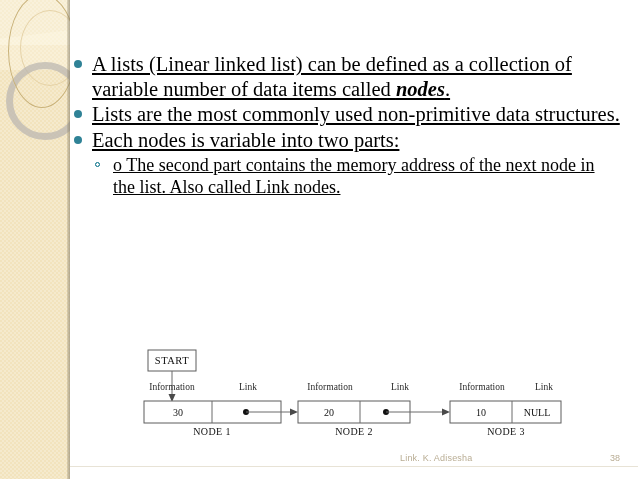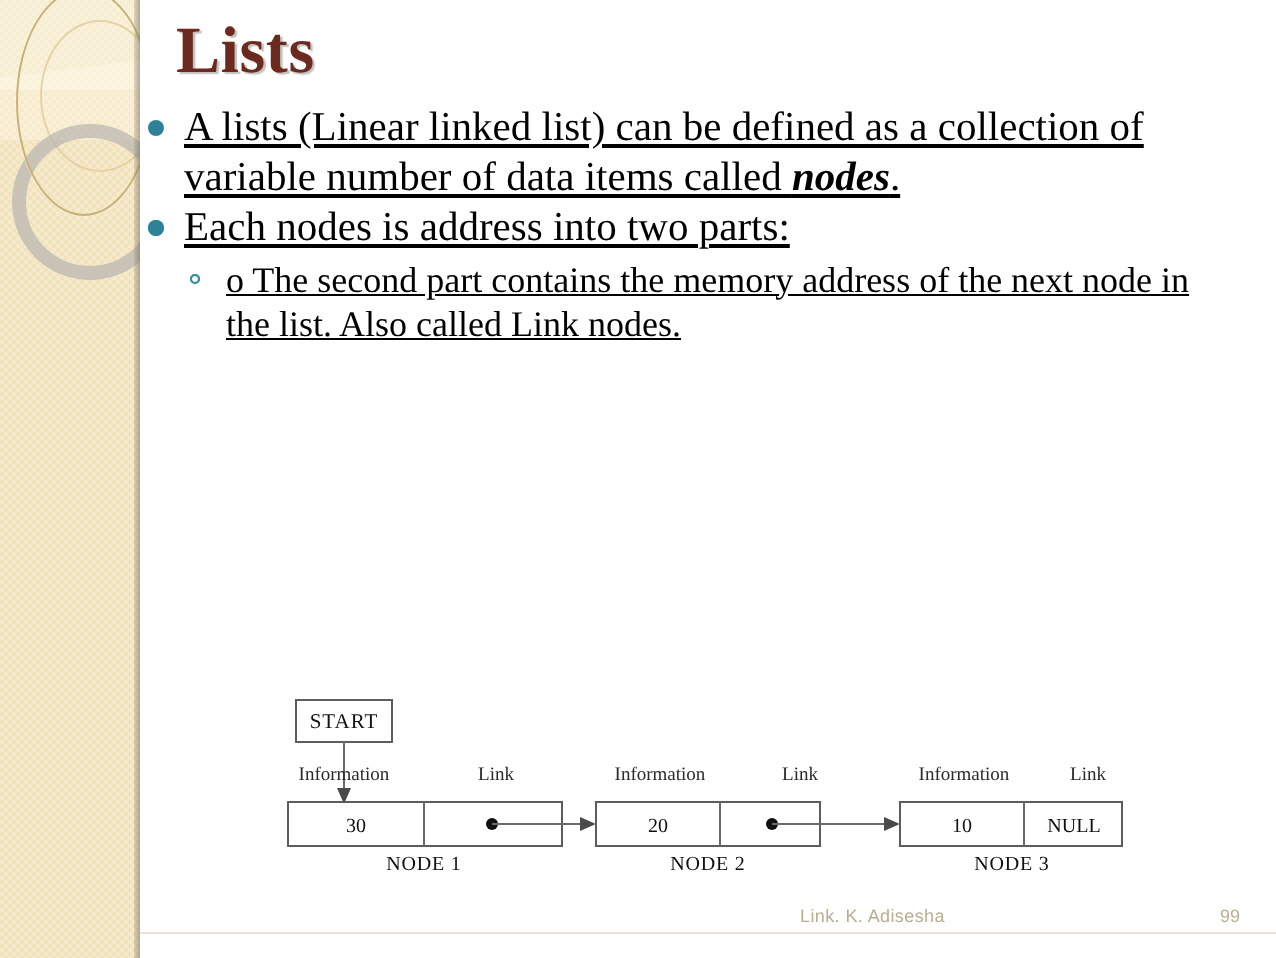--- a/index.html
+++ b/index.html
@@ -247,37 +247,37 @@
   <div class="sidebar">
     <div class="sidebar-texture"></div>
     <div class="sidebar-panel-top"></div>
     <div class="sidebar-wedge"></div>
     <div class="ring ring-pale"></div>
     <div class="ring ring-gray"></div>
     <div class="ring ring-gold"></div>
     <div class="sidebar-edge"></div>
   </div>
 
-  <div class="title">Lists</div>
 
   <div class="body">
     <ul class="level1">
 
       <li class="b1">
         <span class="dot"></span>
         <span>A lists (Linear linked list) can be defined as a collection of variable number of data items called </span><span class="bi">nodes</span><span>.</span>
       </li>
 
       <li class="b1">
         <span class="dot"></span>
+        <span>Lists are the most commonly used non-primitive data structures.</span>
       </li>
 
       <li class="b1">
         <span class="dot"></span>
-        <span>Each nodes is address into two parts:</span>
+        <span>Each nodes is variable into two parts:</span>
 
         <ul class="level2">
           <li class="b2">
             <span class="hollow"></span>
           </li>
           <li class="b2">
             <span class="hollow"></span>
             <span>o The second part contains the memory address of the next node in the list. Also called Link nodes.</span>
           </li>
         </ul>
@@ -326,15 +326,15 @@
       <line class="ln" x1="392" y1="57" x2="392" y2="79"></line>
       <text class="dval" x="361" y="72" text-anchor="middle">10</text>
       <text class="dval" x="417" y="72" text-anchor="middle">NULL</text>
       <text class="dnode" x="386" y="91" text-anchor="middle">NODE 3</text>
 
     </svg>
   </div>
 
   <div class="footer-rule"></div>
   <div class="footer-author">Link. K. Adisesha</div>
-  <div class="footer-page">99</div>
+  <div class="footer-page">38</div>
 
 </div>
 
 </body></html>

